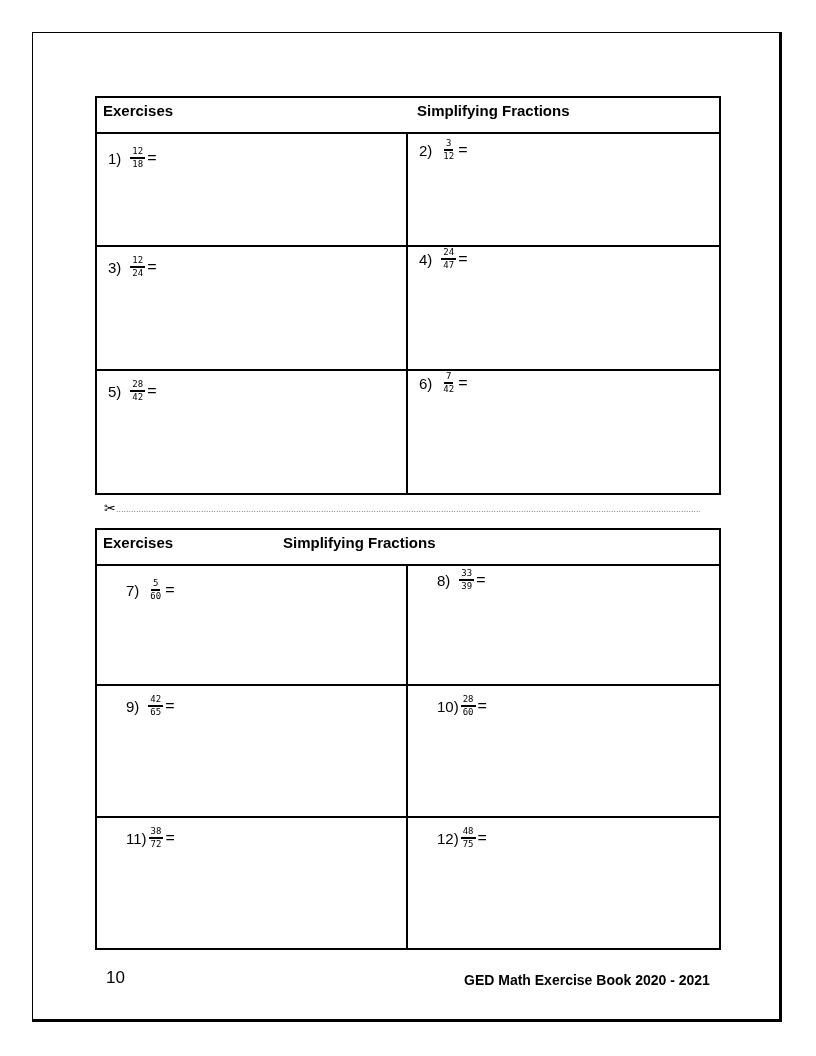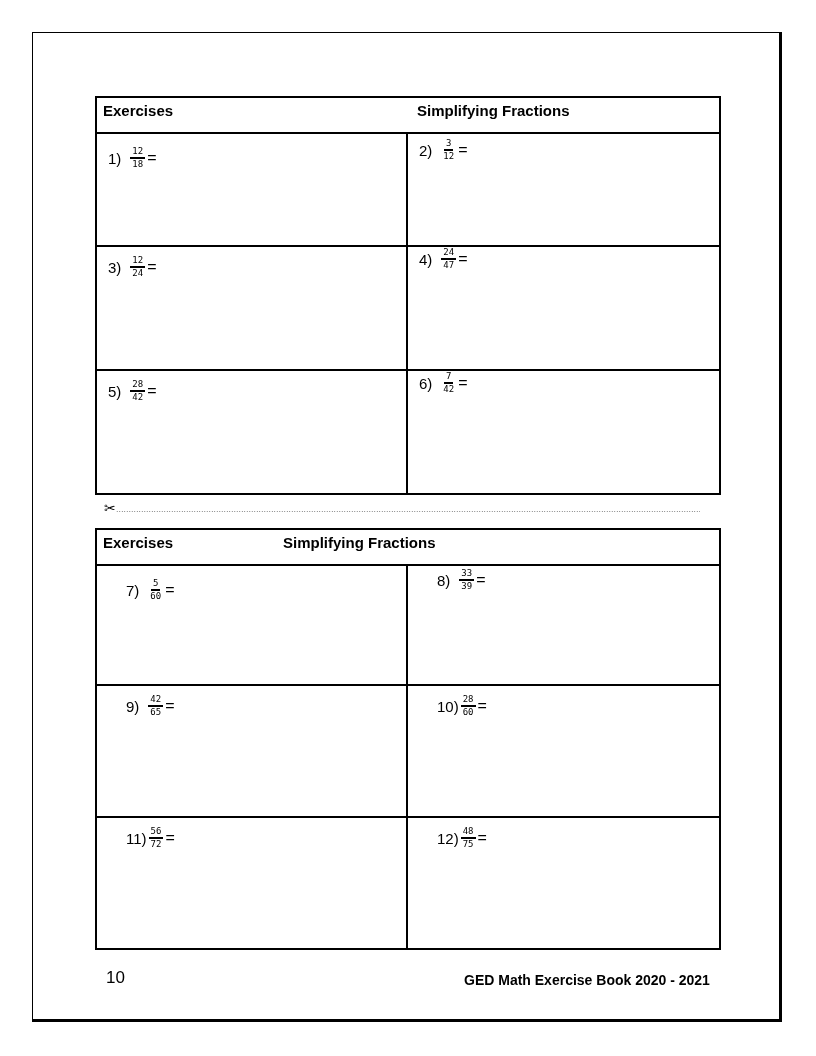--- a/index.html
+++ b/index.html
@@ -152,21 +152,21 @@
           </span>
         <span class="eq">=</span>
       </div>
     </div>
   </div>
   <div class="ex-row" style="height:130px;border-radius:14px;">
     <div class="ex-cell">
       <div class="problem" style="left:29px;top:8px;">
         <span class="pnum">11)</span>
         <span class="frac">
-            <span class="num">56</span>
+            <span class="num">38</span>
             <span class="den">72</span>
           </span>
         <span class="eq">=</span>
       </div>
     </div>
     <div class="ex-cell">
       <div class="problem" style="left:29px;top:8px;">
         <span class="pnum">12)</span>
         <span class="frac">
             <span class="num">48</span>

